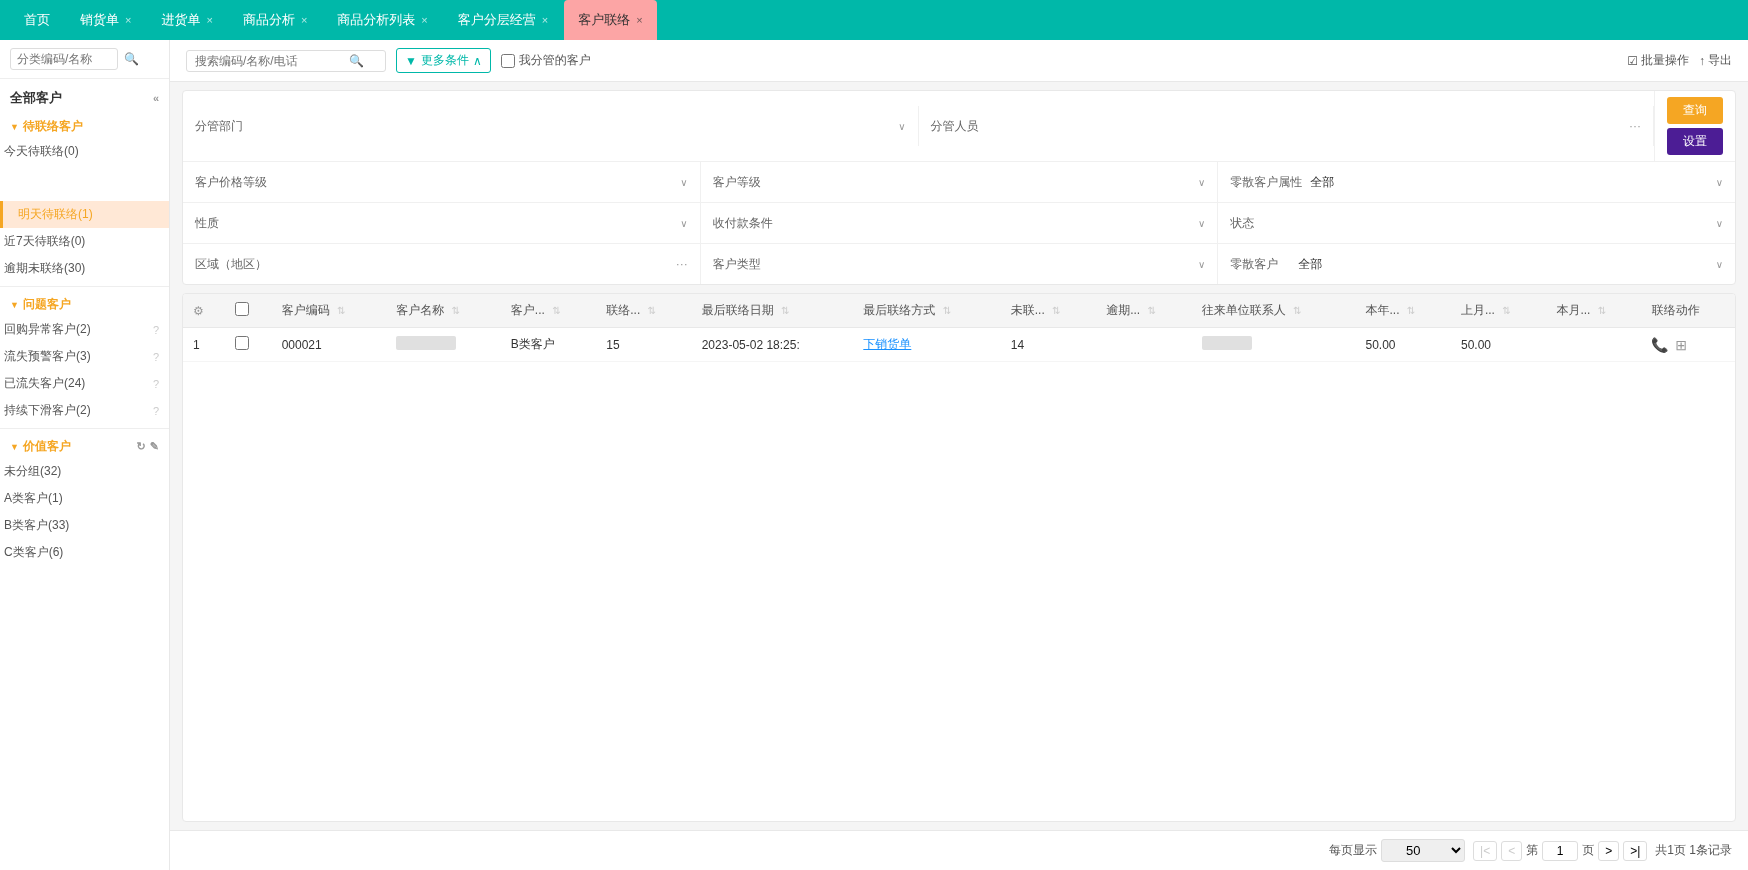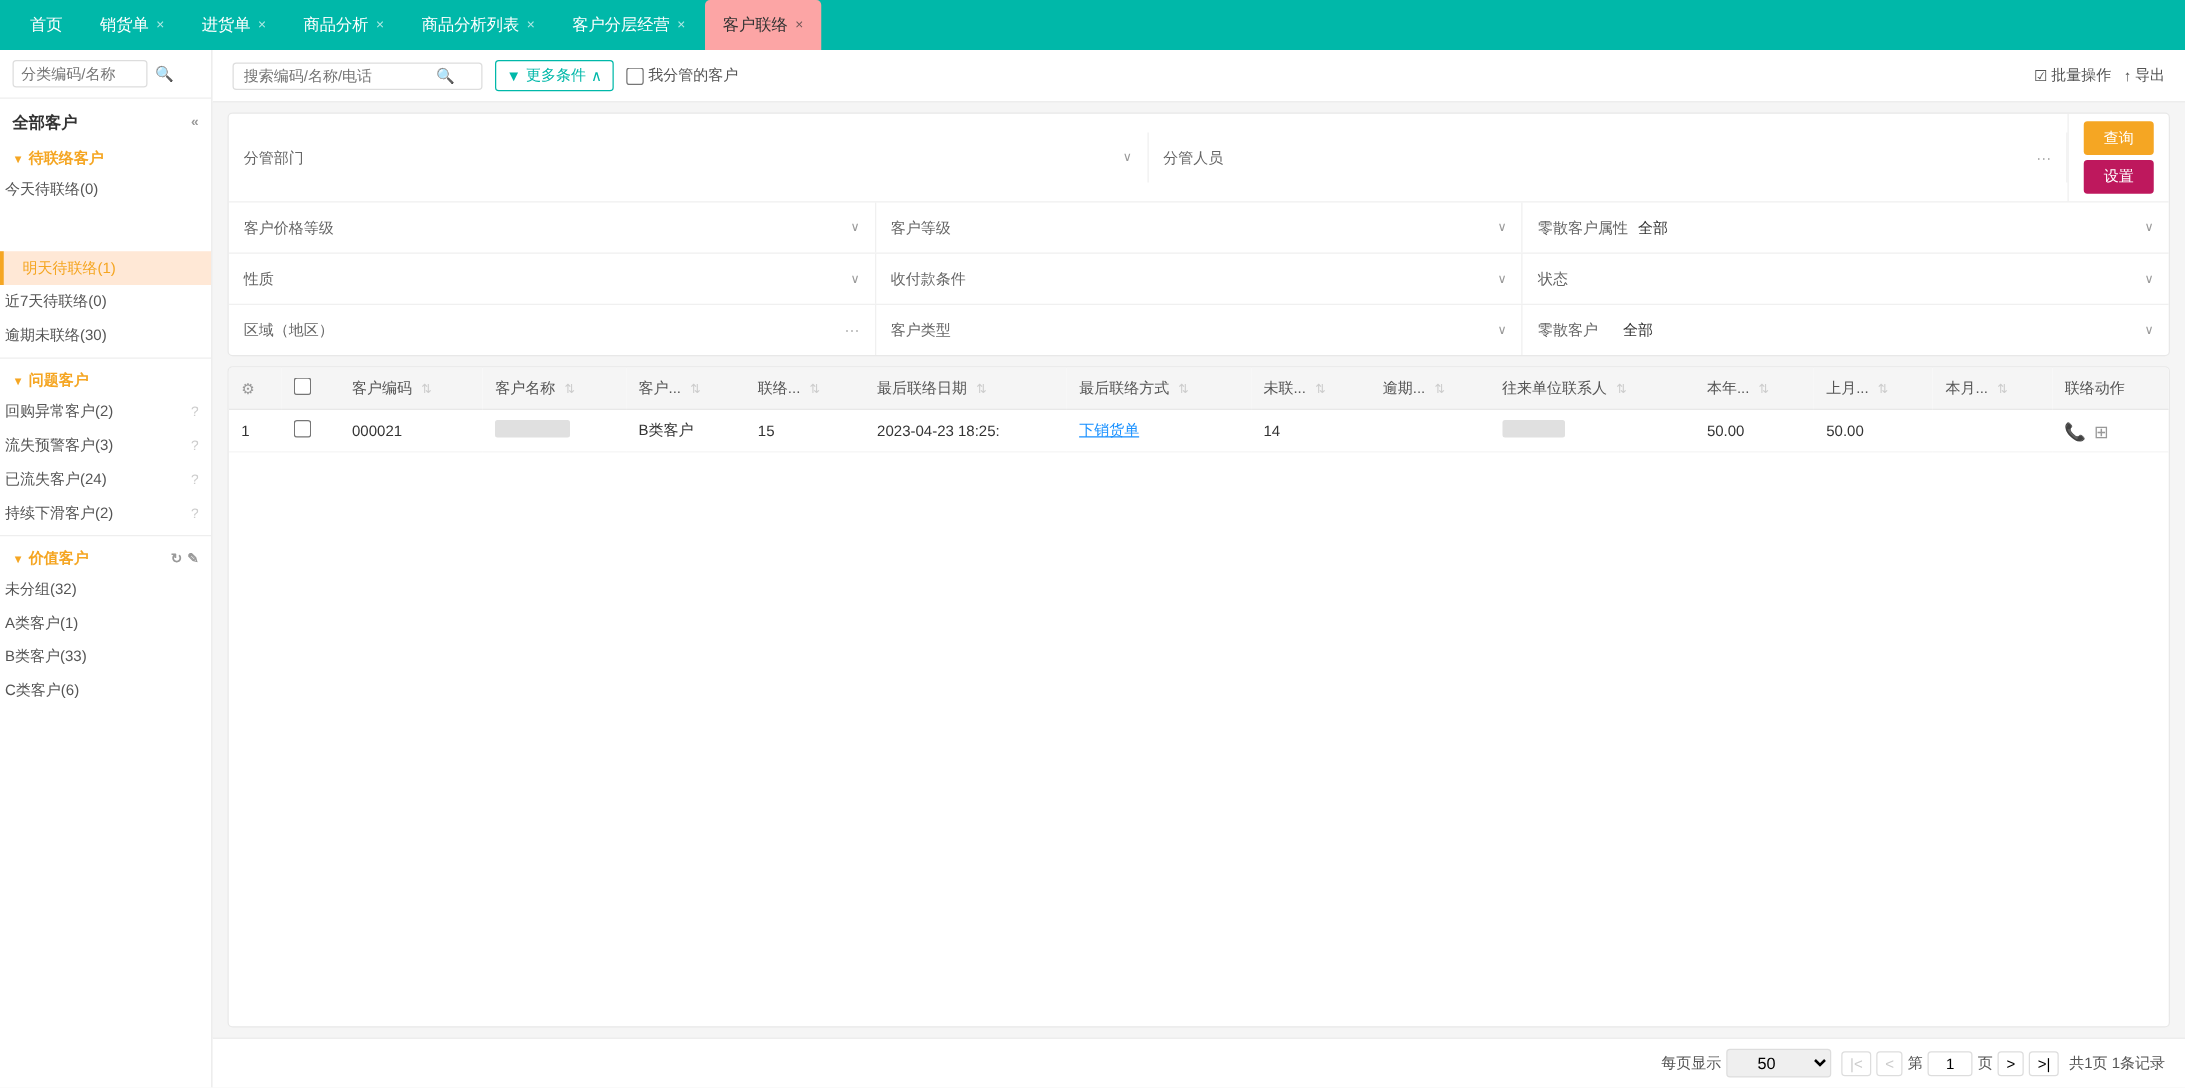--- a/index.html
+++ b/index.html
@@ -222,21 +222,21 @@
             <span class="filter-select-arrow">∨</span>
           </div>
         </div>
         <div class="filter-cell">
           <span class="filter-label">分管人员</span>
           <div style="flex:1;"></div>
           <span class="filter-dots">···</span>
         </div>
         <div style="display:flex;flex-direction:column;gap:4px;padding:6px 12px;border-left:1px solid #f0f0f0;">
           <button class="btn-query">查询</button>
-          <button class="btn-reset" style="background:#be185d;">设置</button>
+          <button class="btn-reset" style="background:#4c1d95;">设置</button>
         </div>
       </div>
 
       <div class="filter-row">
         <div class="filter-cell">
           <span class="filter-label">客户价格等级</span>
           <div class="filter-select">
             <span></span>
             <span class="filter-select-arrow">∨</span>
           </div>
@@ -328,21 +328,21 @@
         <tbody>
           <tr>
             <td>1</td>
             <td><input type="checkbox" class="checkbox" style=""></td>
             <td>000021</td>
             <td>
               <span style="background:#e0e0e0;color:#999;display:inline-block;width:60px;height:14px;border-radius:2px;"></span>
             </td>
             <td>B类客户</td>
             <td>15</td>
-            <td>2023-04-23 18:25:</td>
+            <td>2023-05-02 18:25:</td>
             <td><span class="link-text">下销货单</span></td>
             <td>14</td>
             <td></td>
             <td>
               <span style="background:#e0e0e0;color:#999;display:inline-block;width:50px;height:14px;border-radius:2px;"></span>
             </td>
             <td>50.00</td>
             <td>50.00</td>
             <td></td>
             <td>

